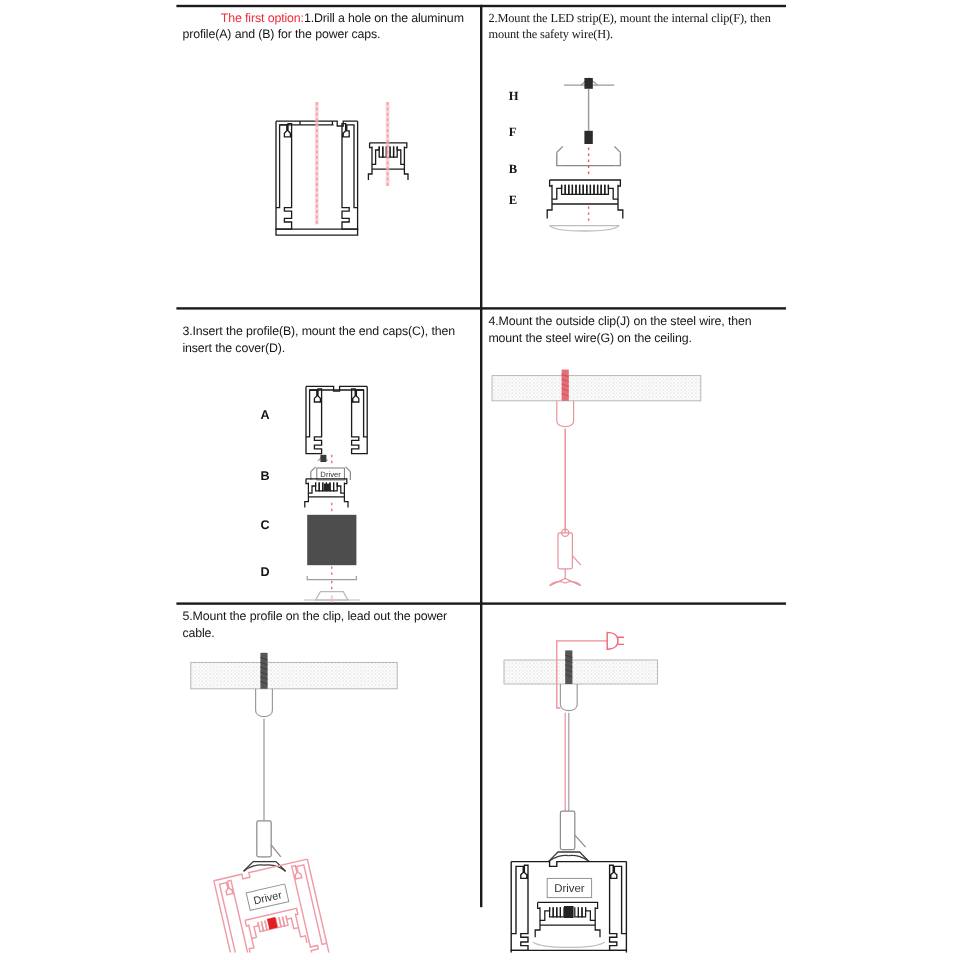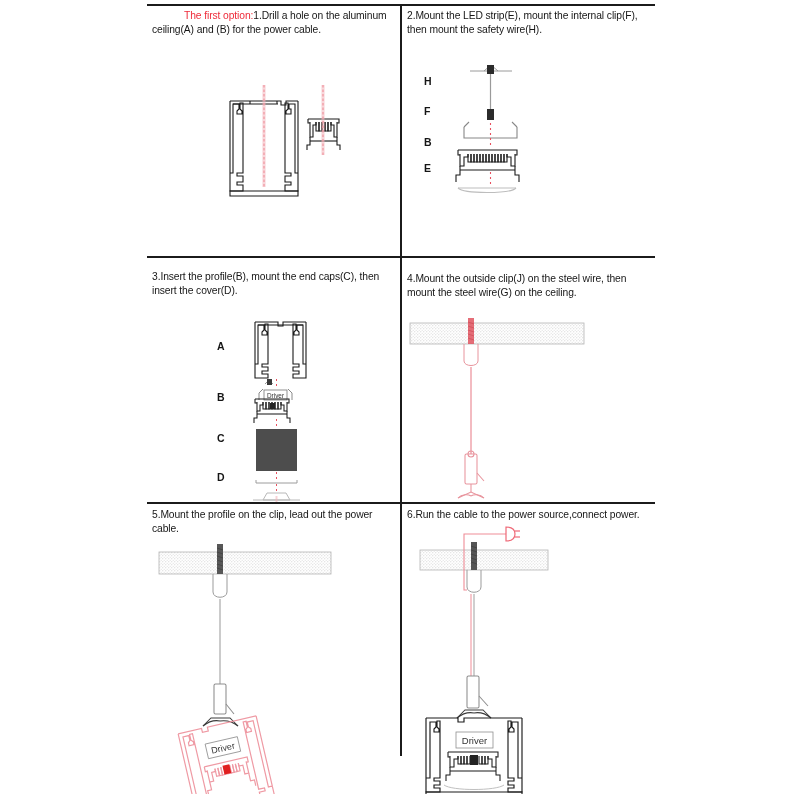--- a/index.html
+++ b/index.html
@@ -40,23 +40,23 @@
   .r-mid1   { top: 252px; }
   .r-mid2   { top: 498px; }
 
   
   .panel {
     position: absolute;
     width: 253px;
     overflow: hidden;
   }
   .p1 { left: 0px;   top: 1px;   height: 251px; }
-  .p2 { left: 255px; top: 1px;   height: 251px; }
+  .p2 { left: 255px; top: 1px;   height: 251px; font-family: Liberation Serif, serif; }
   .p3 { left: 0px;   top: 262px; height: 244px; }
-  .p4 { left: 255px; top: 264px; height: 244px; }
+  .p4 { left: 255px; top: 254px; height: 244px; }
   .p5 { left: 0px;   top: 500px; height: 290px; }
   .p6 { left: 255px; top: 500px; height: 290px; }
 
   .caption {
     position: absolute;
     left: 5px;
     top: 4px;
     width: 243px;
     font-size: 10.3px;
     line-height: 14.2px;
@@ -88,21 +88,21 @@
   <div class="grid">
     <div class="rule h r-top"></div>
     <div class="rule h r-mid1"></div>
     <div class="rule h r-mid2"></div>
     <div class="rule v"></div>
   </div>
 
   <div class="panel p1">
     <div class="caption">
       <span class="hl">The first option:</span><span>1.Drill a hole on the aluminum</span>
-      <span>ceiling(A) and (B) for the power cable.</span>
+      <span>profile(A) and (B) for the power caps.</span>
     </div>
     <svg class="art" viewBox="0 0 253 251">
       <g fill="none" stroke="#1b1b1b" stroke-width="1.1" stroke-linejoin="miter">
 
         <path d="M83,96 L83,168 L86,168 L86,99 L92,99 L92,104 L90,106 L90,109 L95,109
                  L95,106 L93,104 L93,98 L96,98 L96,168 L90,168 L90,171 L96,171 L96,177
                  L90,177 L90,180 L96,180 L96,186 L83,186 L83,96 Z"></path>
         <path d="M83,96 L134,96 L134,100 L139,100 L139,96 L151,96"></path>
         <path d="M151,96 L151,168 L148,168 L148,99 L142,99 L142,104 L144,104 L144,109
                  L139,109 L139,106 L141,104 L141,98 L138,98 L138,168 L144,168 L144,171
@@ -389,24 +389,20 @@
       </g>
       <g transform="rotate(-13 78 255)">
         <rect x="62" y="236" width="33" height="15" fill="#ffffff" stroke="#8f8f8f" stroke-width="0.8"></rect>
         <text x="78.5" y="247" font-family="'Liberation Sans',sans-serif" font-size="9" fill="#333" text-anchor="middle">Driver</text>
         <rect x="74" y="261" width="7" height="9" fill="#e02020"></rect>
       </g>
     </svg>
   </div>
 
   <div class="panel p6">
-    <div class="caption">
-      <span>6.Run the cable to the power source,connect</span>
-      <span>power.</span>
-    </div>
     <svg class="art" viewBox="0 0 253 290">
       <defs>
         <pattern id="hatch6" width="3" height="3" patternUnits="userSpaceOnUse">
           <rect width="3" height="3" fill="#ffffff"></rect>
           <circle cx="0.8" cy="0.8" r="0.55" fill="#c9c9c9"></circle>
           <circle cx="2.2" cy="2.2" r="0.5" fill="#d6d6d6"></circle>
         </pattern>
       </defs>
 
       <rect x="18" y="46" width="128" height="20" fill="url(#hatch6)" stroke="#b5b5b5" stroke-width="0.8"></rect>

